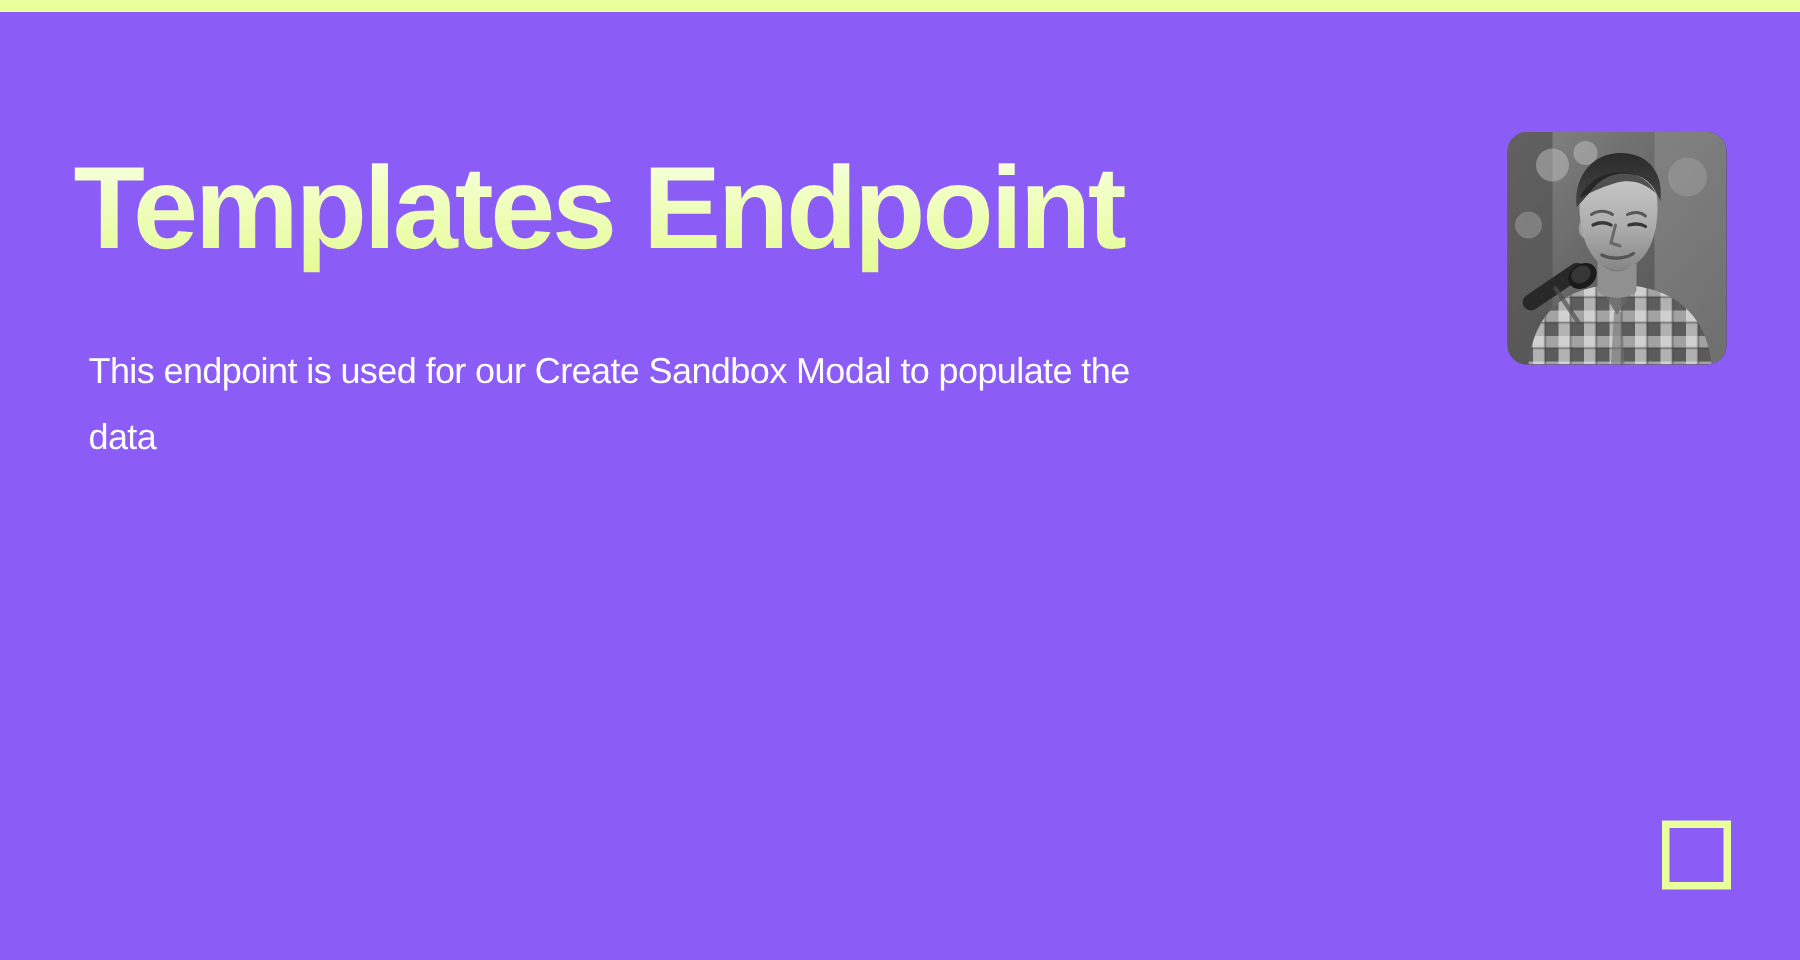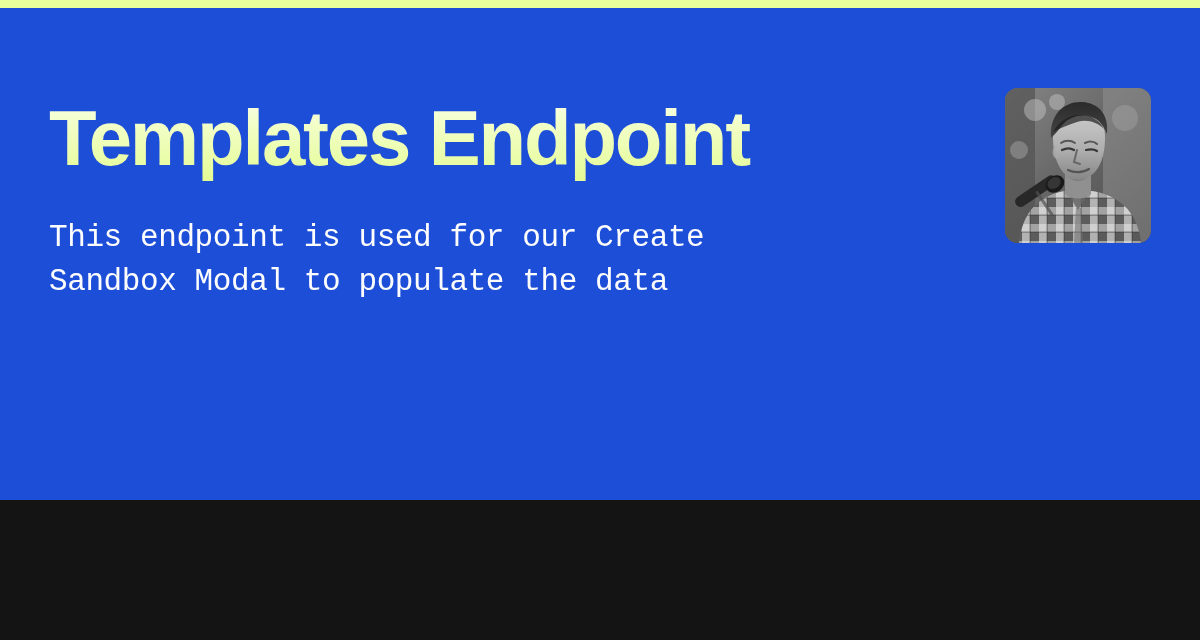--- a/index.html
+++ b/index.html
@@ -10,22 +10,22 @@
     width: 1200px;
     height: 640px;
     overflow: hidden;
     font-family: "Liberation Sans", sans-serif;
     background: #141414;
   }
 
   .card {
     position: relative;
     width: 1200px;
-    height: 500px;
-    background: #1d4ed8;
+    height: 640px;
+    background: #8b5cf6;
     box-sizing: border-box;
     overflow: hidden;
   }
 
   
   .accent-stripe {
     position: absolute;
     top: 0;
     left: 0;
     width: 1200px;
@@ -49,29 +49,28 @@
     letter-spacing: -2.2px;
     white-space: nowrap;
     background: linear-gradient(to bottom, #fbffef 0%, #f2ffc9 34%, #e4fb92 100%);
     -webkit-background-clip: text;
     background-clip: text;
     color: transparent;
     -webkit-text-fill-color: transparent;
   }
 
   .page-subtitle {
-    margin: 0;
+    margin: 10px;
     padding-top: 32px;
-    font-size: 31px;
+    font-size: 24px;
     line-height: 44px;
     font-weight: 400;
     letter-spacing: -0.4px;
     color: #fdfdfd;
     max-width: 740px;
-    font-family: Liberation Mono, monospace;
   }
 
   
   .avatar {
     position: absolute;
     left: 1005px;
     top: 88px;
     width: 146px;
     height: 155px;
     border-radius: 13px;

